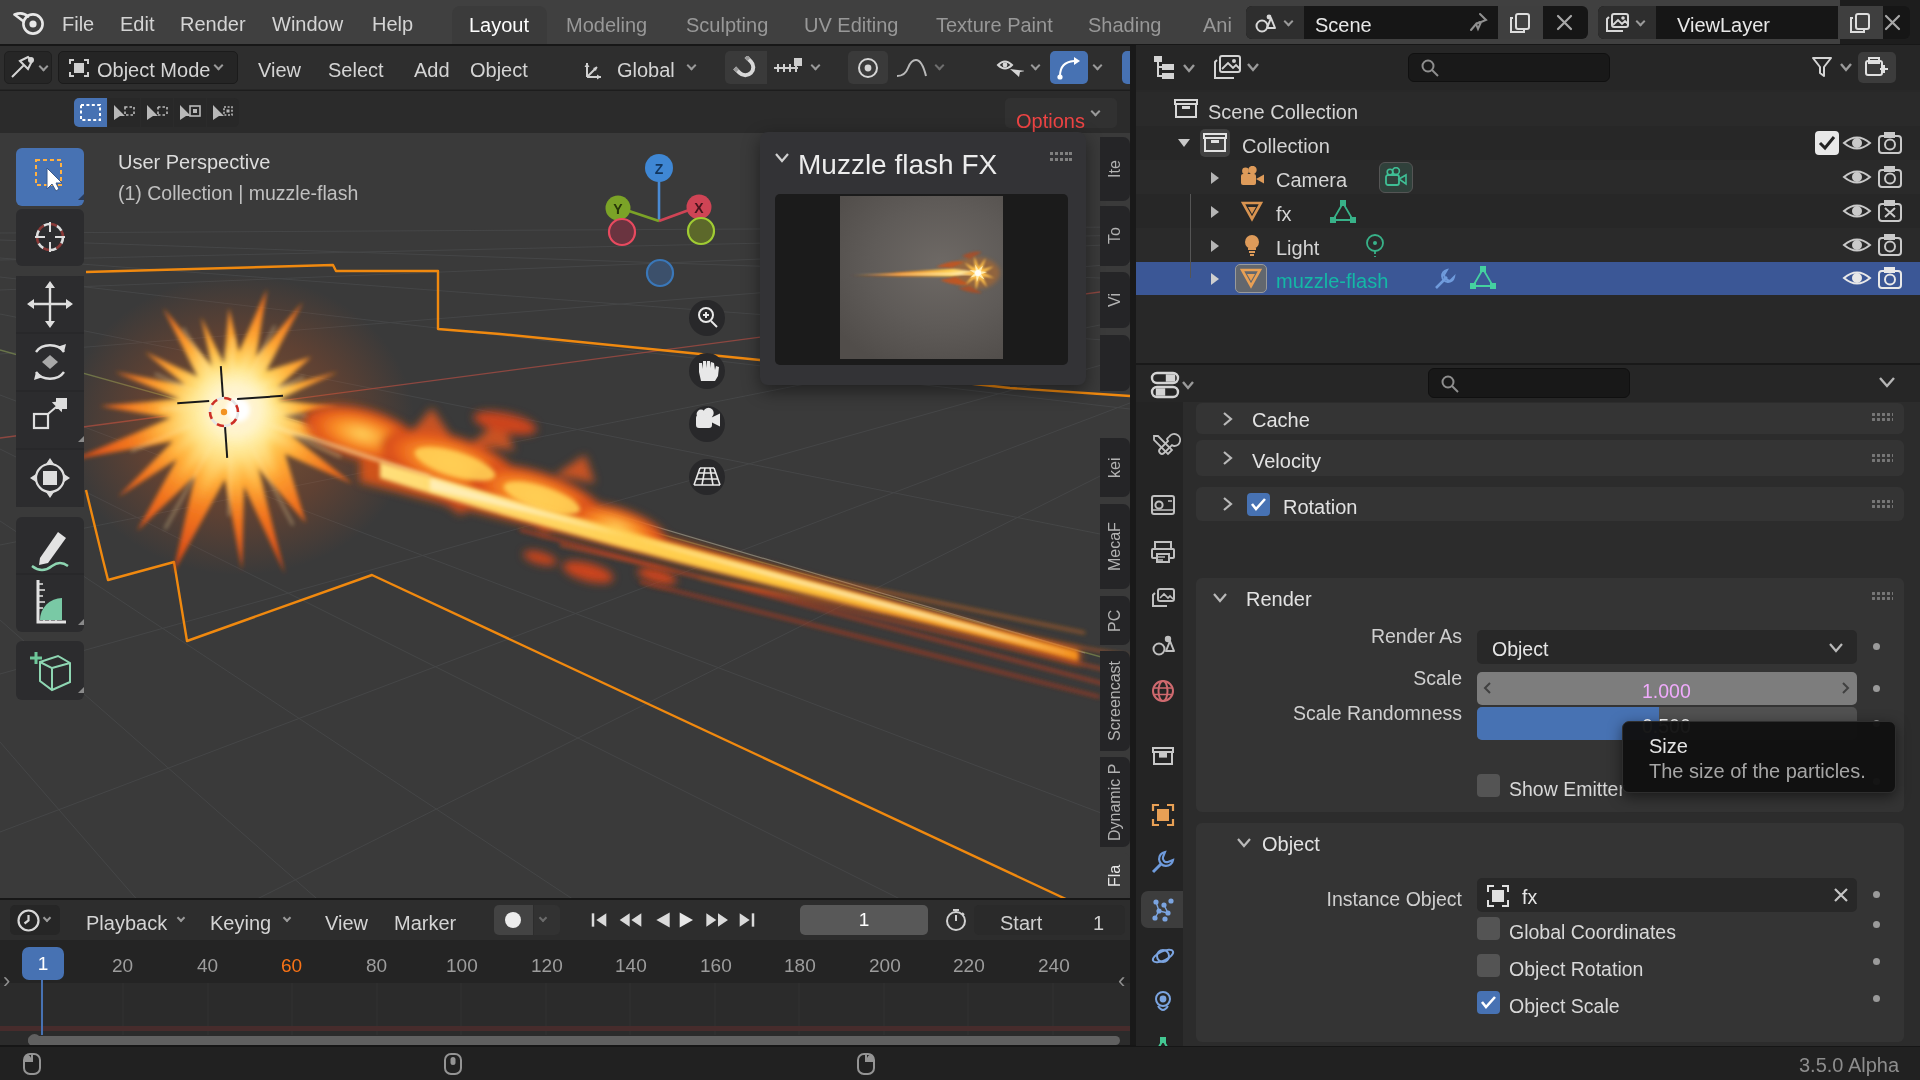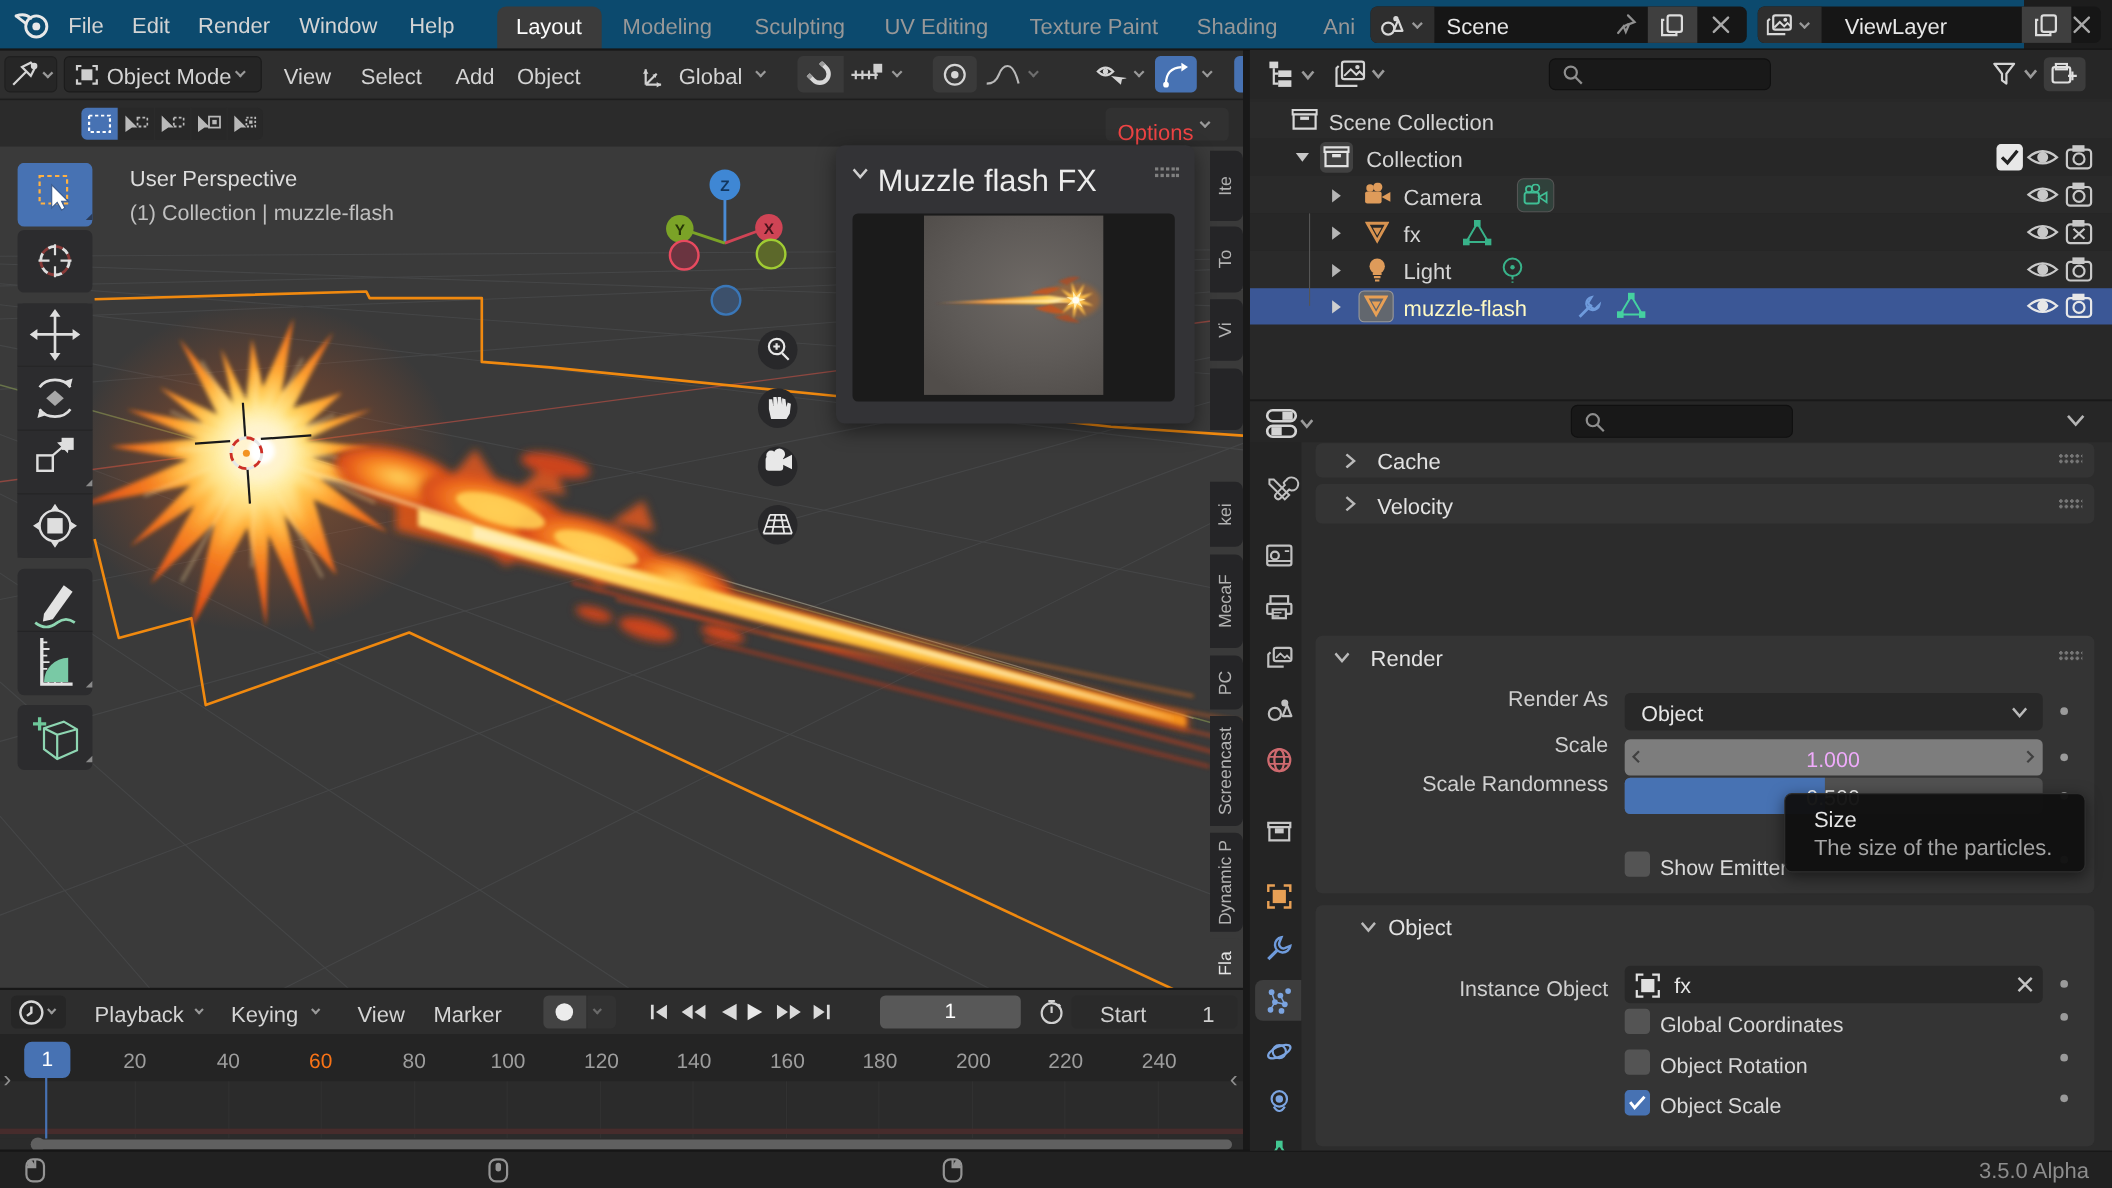--- a/index.html
+++ b/index.html
@@ -2,21 +2,21 @@
 <html><head><meta charset="utf-8"><style>
 *{margin:0;padding:0;box-sizing:border-box}
 html,body{width:1920px;height:1080px;background:#1d1d1d;overflow:hidden;font-family:"Liberation Sans",sans-serif;-webkit-font-smoothing:antialiased}
 .abs{position:absolute}
 .txt{position:absolute;white-space:nowrap;color:#d4d4d4;font-size:20px;line-height:1}
 .chev{display:inline-block;width:9px;height:9px;border-right:2px solid #9a9a9a;border-bottom:2px solid #9a9a9a;transform:rotate(45deg)}
 svg{display:block}
 </style></head>
 <body>
 
-<div class="abs" style="left:0;top:0;width:1840px;height:45px;background:#0c4a6e">
+<div class="abs" style="left:0;top:0;width:1840px;height:45px;background:#404040">
   <svg class="abs" style="left:13px;top:9px" width="34" height="27" viewBox="0 0 34 27">
     <g stroke="#e8e8e8" fill="none" stroke-width="2.6">
       <circle cx="20" cy="15" r="9.6"></circle>
       <path d="M10.7,12.5 L1.5,5.5 M1.5,5.5 Q10,2.5 15,7.5" stroke-linecap="round"></path>
     </g>
     <circle cx="20" cy="15" r="3.6" fill="#e8e8e8"></circle>
   </svg>
   <div class="txt" style="left:62px;top:14px">File</div>
   <div class="txt" style="left:120px;top:14px">Edit</div>
   <div class="txt" style="left:180px;top:14px">Render</div>
@@ -648,21 +648,21 @@
       <path d="M13,18 L13,24" stroke="#38b289" stroke-width="1.8" stroke-dasharray="3 2"></path>
     </svg>
   <svg class="abs" style="left:74px;top:227px" width="10" height="14" viewBox="0 0 10 14">
       <path d="M1,1 L9,7 L1,13 Z" fill="#cfcfcf"></path>
     </svg>
   <div class="abs" style="left:99px;top:219px;width:32px;height:29px;background:#62676e;border:1px solid #9a9a9a;border-radius:5px"></div>
   <svg class="abs" style="left:104px;top:222px" width="22" height="22" viewBox="0 0 22 22">
       <path d="M2,3 L20,3 L11,19 Z" fill="none" stroke="#e8a055" stroke-width="2.6"></path>
       <path d="M7,7 L15,7 L11,14 Z" fill="#e8a055"></path>
     </svg>
-  <div class="txt" style="left:140px;top:226px;font-size:20px;color:#fef9c3">muzzle-flash</div>
+  <div class="txt" style="left:140px;top:226px;font-size:20px;color:#14b8a6">muzzle-flash</div>
   <svg class="abs" style="left:297px;top:222px" width="24" height="24" viewBox="0 0 24 24">
       <path d="M14,3 a6,6 0 1 0 7,7 l-4,4 a8,8 0 0 1 -6,-6 z" fill="none" stroke="#6f9bdc" stroke-width="2"></path>
       <path d="M10,14 L3,21 M14,10 L10,14" stroke="#6f9bdc" stroke-width="2.6"></path>
     </svg>
   <svg class="abs" style="left:334px;top:221px" width="26" height="24" viewBox="0 0 26 24">
       <path d="M13,3 L3,20 L23,20 Z" fill="none" stroke="#45d1a0" stroke-width="1.8"></path>
       <rect x="10" y="0" width="6" height="6" fill="#45d1a0"></rect>
       <rect x="0" y="17" width="6" height="6" fill="#45d1a0"></rect>
       <rect x="20" y="17" width="6" height="6" fill="#45d1a0"></rect>
     </svg>
@@ -825,20 +825,31 @@
     <div class="phead" style="top:10px">Velocity</div>
       <div class="grip" style="top:13px"></div>
   </div>
   <div class="panel" style="top:38px;height:31px">
     <svg class="pch" viewBox="0 0 14 14">
         <path d="M4,1 L11,7 L4,13" stroke="#b9b9b9" stroke-width="2.2" fill="none"></path>
       </svg>
     <div class="phead" style="top:6px">Cache</div>
       <div class="grip" style="top:9px"></div>
   </div>
+  <div class="panel" style="top:122px;height:34px">
+    <svg class="pch" style="top:10px" viewBox="0 0 14 14">
+        <path d="M4,1 L11,7 L4,13" stroke="#b9b9b9" stroke-width="2.2" fill="none"></path>
+      </svg>
+    <div class="ckon" style="left:51px;top:6px"></div>
+    <svg class="abs" style="left:54px;top:10px" width="17" height="15" viewBox="0 0 17 15">
+        <path d="M2,7 L6,12 L15,2" fill="none" stroke="#fff" stroke-width="2.6"></path>
+      </svg>
+    <div class="phead" style="left:87px;top:9px">Rotation</div>
+      <div class="grip" style="top:12px"></div>
+  </div>
   <div class="panel" style="top:213px;height:234px">
     <svg class="pch" style="left:17px;top:12px" viewBox="0 0 14 14">
         <path d="M1,4 L7,11 L13,4" stroke="#b9b9b9" stroke-width="2.2" fill="none"></path>
       </svg>
     <div class="phead" style="left:50px;top:10px">Render</div>
       <div class="grip" style="top:13px"></div>
     <div class="lbl" style="top:47px">Render As</div>
     <div class="abs" style="left:281px;top:52px;width:380px;height:34px;background:#282828;border-radius:5px"></div>
     <div class="clbl" style="left:296px;top:60px;color:#e6e6e6">Object</div>
     <svg class="abs" style="left:632px;top:64px" width="16" height="12" viewBox="0 0 16 12">

